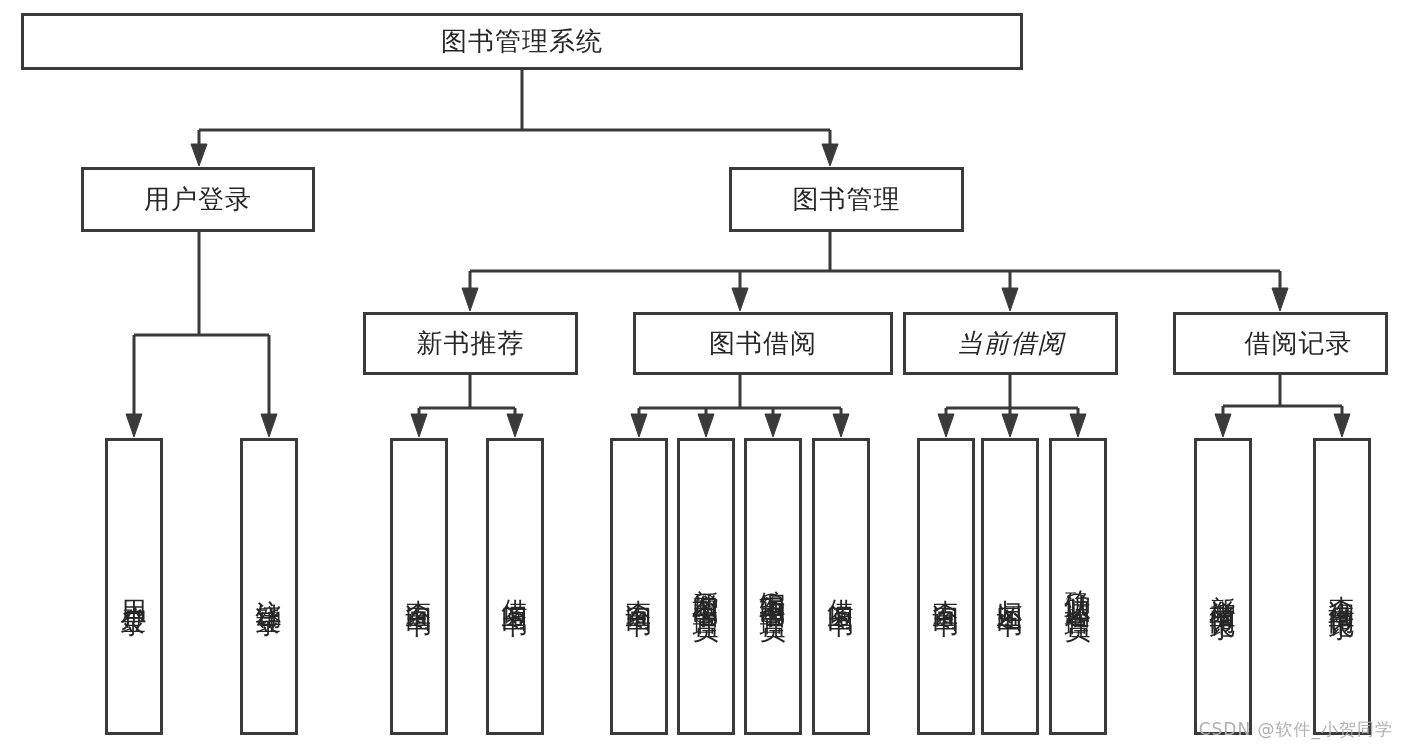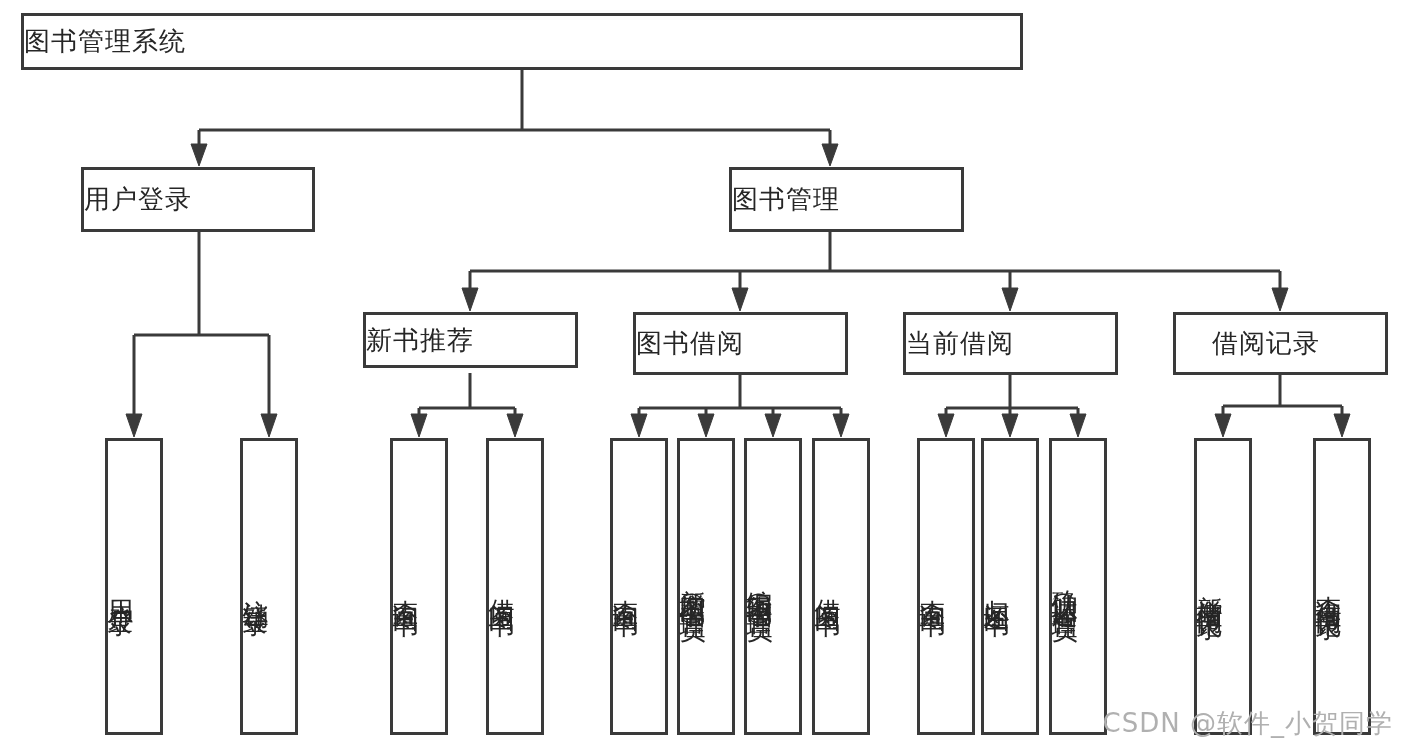--- a/index.html
+++ b/index.html
@@ -19,38 +19,38 @@
     background:var(--bg);
     overflow:hidden;
   }
   .connectors{position:absolute;left:0;top:0;}
   .connectors path{stroke:var(--line);stroke-width:3;fill:none;}
   .connectors polygon{fill:var(--line);stroke:var(--line);stroke-width:1;}
   .box{
     position:absolute;
     background:var(--bg);
     border:3px solid var(--border);
-    display:flex;align-items:center;justify-content:flex-start;
+    display:flex;align-items:center;justify-content:center;
     color:var(--text);
   }
   .hbox{font-size:26px;letter-spacing:1px;}
   .vbox{width:58px;height:297px;top:438px;}
   .vbox .vtext{
     writing-mode:vertical-rl;
     text-orientation:mixed;
     font-size:26px;
     letter-spacing:4px;
     color:var(--text);
     line-height:1;
     white-space:nowrap;
   }
   .watermark{
     position:absolute;
     right:12px;bottom:6px;
-    font-size:26px;
+    font-size:17px;
     color:var(--wm);
     letter-spacing:1px;
     pointer-events:none;
   }
 </style>
 </head>
 <body>
 
 <div class="canvas">
 
@@ -94,27 +94,27 @@
     <span>图书管理系统</span>
   </div>
 
   <div class="box hbox" style="left:81px;top:167px;width:234px;height:65px;">
     <span>用户登录</span>
   </div>
   <div class="box hbox" style="left:712px;top:167px;width:235px;height:65px;margin-left:17px;">
     <span>图书管理</span>
   </div>
 
-  <div class="box hbox" style="left:363px;top:312px;width:215px;height:56px;">
+  <div class="box hbox" style="left:363px;top:312px;width:215px;height:63px;">
     <span>新书推荐</span>
   </div>
-  <div class="box hbox" style="left:633px;top:312px;width:215px;height:63px;">
+  <div class="box hbox" style="left:633px;top:312px;width:260px;height:63px;">
     <span>图书借阅</span>
   </div>
-  <div class="box hbox" style="left:903px;top:312px;width:215px;height:63px;">
+  <div class="box hbox" style="left:903px;top:312px;width:215px;height:63px;font-style:italic;">
     <span>当前借阅</span>
   </div>
   <div class="box hbox" style="left:1173px;top:312px;width:215px;height:63px;padding-left:36px;">
     <span>借阅记录</span>
   </div>
 
   <div class="box vbox" style="left:105px;">
     <span class="vtext">用户登录</span>
   </div>
   <div class="box vbox" style="left:240px;">

